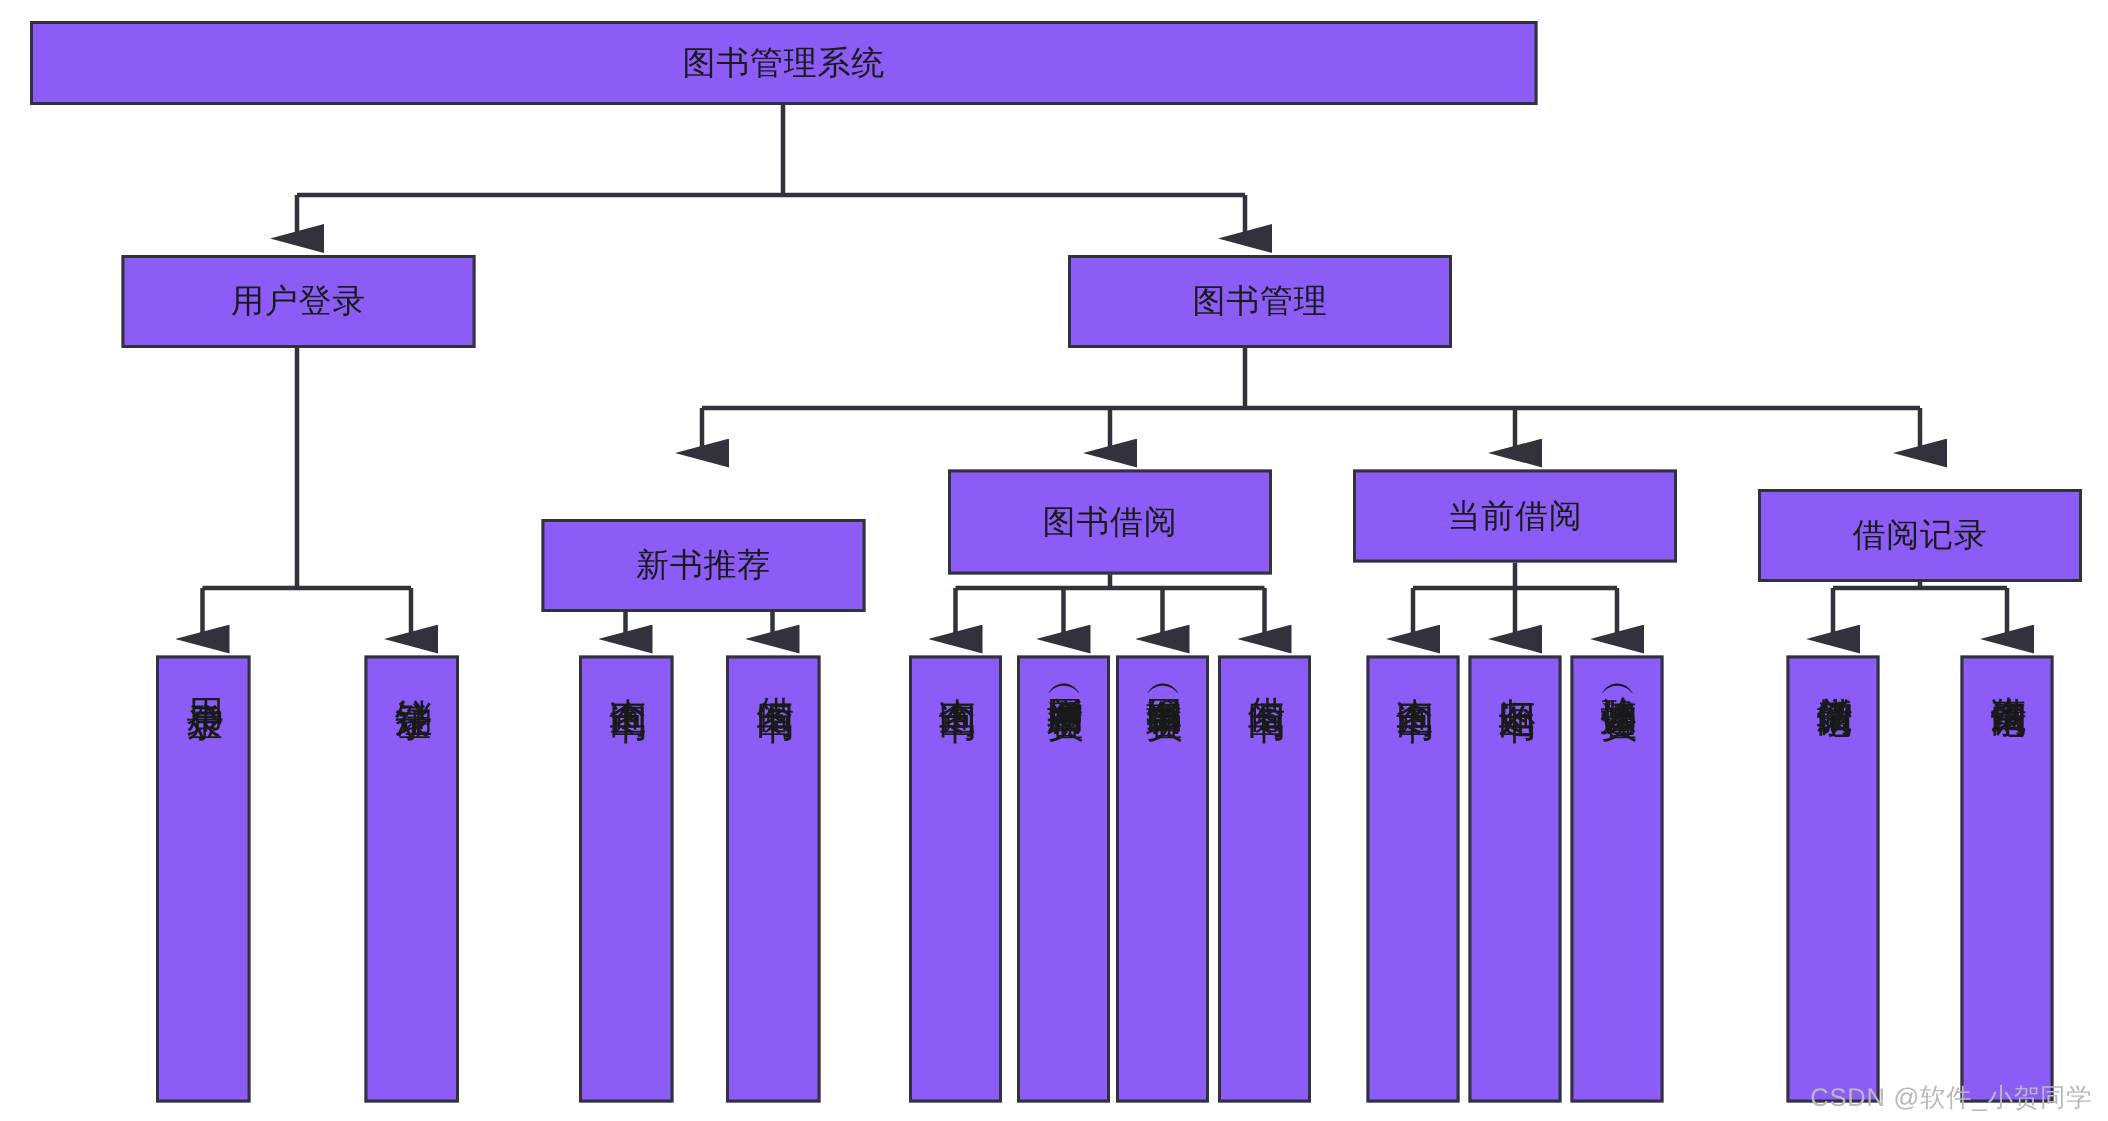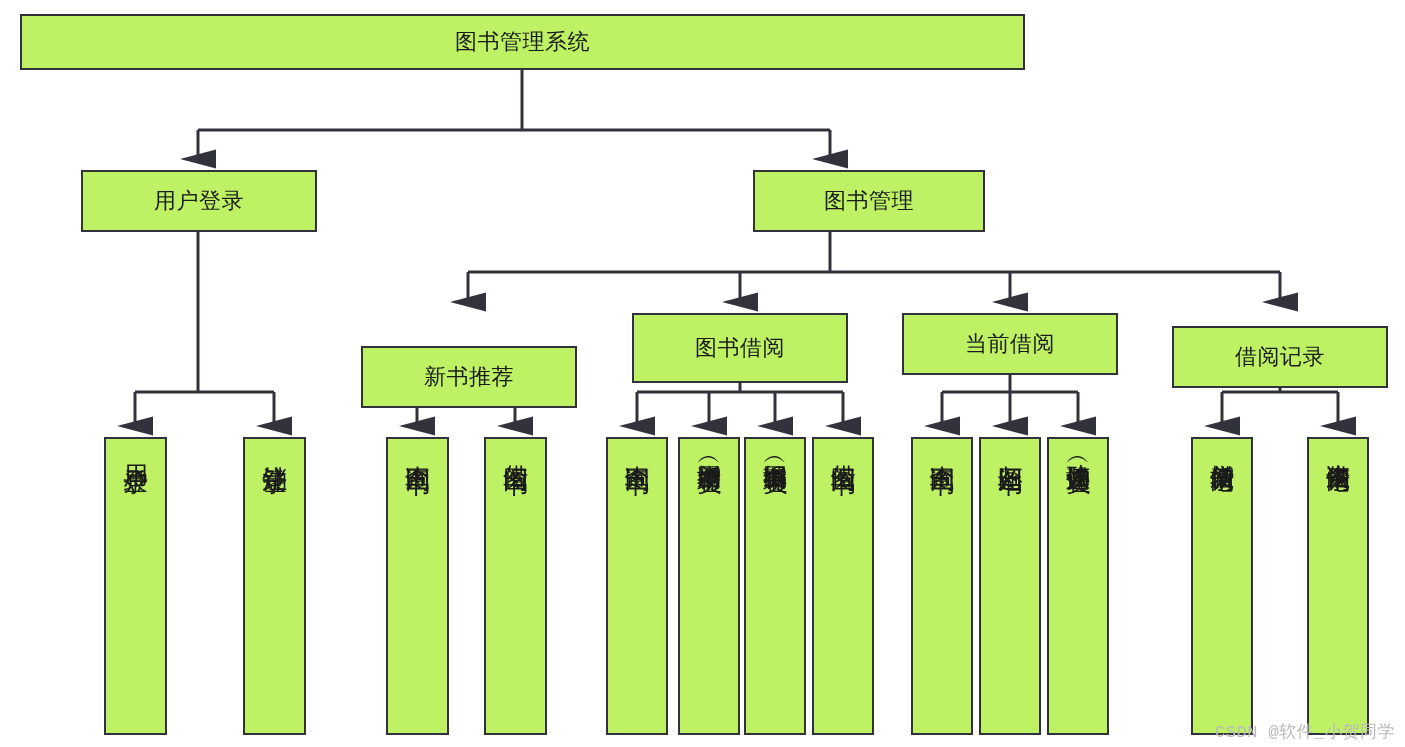--- a/index.html
+++ b/index.html
@@ -23,21 +23,21 @@
     position: absolute;
     left: 0;
     top: 0;
     width: 1405px;
     height: 747px;
     pointer-events: none;
   }
   .node {
     position: absolute;
     box-sizing: border-box;
-    background: #bef264;
+    background: #8b5cf6;
     border: 2px solid #32323c;
     display: flex;
     align-items: center;
     justify-content: center;
     color: #1a1a1a;
   }
   .node-label {
     display: block;
     text-align: center;
     line-height: 1.18;
@@ -65,21 +65,21 @@
     letter-spacing: 1px;
   }
   .watermark {
     position: absolute;
     right: 10px;
     bottom: 4px;
     font-size: 17px;
     color: #b9b9bd;
     letter-spacing: 0.5px;
     white-space: nowrap;
-    font-family: Liberation Mono, monospace;
+    font-family: Liberation Sans, sans-serif;
   }
 </style>
 </head>
 <body>
 
 <div id="diagram-root">
 
   <svg class="edges" viewBox="0 0 1405 747">
     <defs>
       <marker id="arrowhead" markerWidth="10" markerHeight="12" refX="3.2" refY="6" orient="auto" markerUnits="strokeWidth">
@@ -130,21 +130,21 @@
     </g>
   </svg>
 
   <div class="node horizontal" style="left:20px; top:14px; width:1005px; height:56px;">
     <span class="node-label">图书管理系统</span>
   </div>
 
   <div class="node horizontal" style="left:81px; top:170px; width:236px; height:62px;">
     <span class="node-label">用户登录</span>
   </div>
-  <div class="node horizontal" style="left:753px; top:170px; width:232px; height:62px;">
+  <div class="node horizontal" style="left:712px; top:170px; width:256px; height:62px;">
     <span class="node-label">图书管理</span>
   </div>
 
   <div class="node horizontal" style="left:361px; top:313px; width:216px; height:62px;margin-top:33px;">
     <span class="node-label">新书推荐</span>
   </div>
   <div class="node horizontal" style="left:632px; top:313px; width:216px; height:70px;">
     <span class="node-label">图书借阅</span>
   </div>
   <div class="node horizontal" style="left:902px; top:313px; width:216px; height:62px;">

